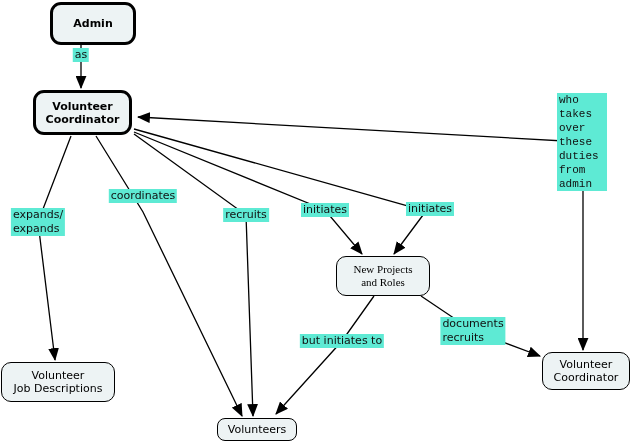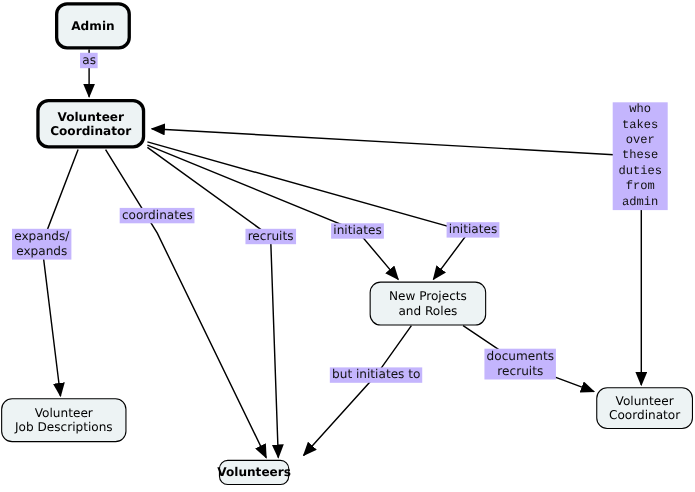--- a/index.html
+++ b/index.html
@@ -21,22 +21,21 @@
     text-align:center;
     font-size:11px;line-height:13px;color:#000;
     white-space:pre-line;
     padding:1px 2px;
     z-index:3;
   }
   .node.thick{border-width:3px;font-weight:bold;border-radius:11px;}
   .edge-label{
     position:absolute;
     transform:translate(-50%,-50%);
-    background:#c4b5fd;
-    text-align:center;
+    background:#5eead4;
     font-size:11px;line-height:14px;color:#111;
     white-space:pre-line;
     padding:0 2px;
     z-index:2;
   }
 </style>
 </head>
 <body>
 
 <div id="canvas">
@@ -68,24 +67,24 @@
       <div class="edge-label" style="left: 325px; top: 210px;">initiates</div>
       <div class="edge-label" style="left: 430px; top: 209px;">initiates</div>
       <div class="edge-label" style="left: 582px; top: 142px; font-family: Liberation Mono, monospace;">who takes over
 these duties
 from admin</div>
       <div class="edge-label" style="left: 473px; top: 331px;">documents
 recruits</div>
       <div class="edge-label" style="left: 342px; top: 341px;">but initiates to</div>
     </div>
   <div id="nodes-layer">
-      <div class="node thick" style="left: 50px; top: 2px; width: 69px; height: 43px;">Admin</div>
+      <div class="node thick" style="left: 50px; top: 2px; width: 86px; height: 43px;">Admin</div>
       <div class="node thick" style="left: 33px; top: 90px; width: 99px; height: 45px;">Volunteer
 Coordinator</div>
-      <div class="node" style="left: 336px; top: 256px; width: 106px; height: 40px;">New Projects
+      <div class="node" style="left: 336px; top: 256px; width: 94px; height: 40px; font-family: Liberation Serif, serif;">New Projects
 and Roles</div>
       <div class="node" style="left: 1px; top: 362px; width: 114px; height: 40px;">Volunteer
 Job Descriptions</div>
-      <div class="node" style="left: 199px; top: 418px; width: 64px; height: 23px; border-radius: 8px; font-weight: bold;">Volunteers</div>
+      <div class="node" style="left: 217px; top: 418px; width: 80px; height: 23px; border-radius: 8px;">Volunteers</div>
       <div class="node" style="left: 542px; top: 352px; width: 88px; height: 38px;">Volunteer
 Coordinator</div>
     </div>
 </div>
 
 </body></html>

